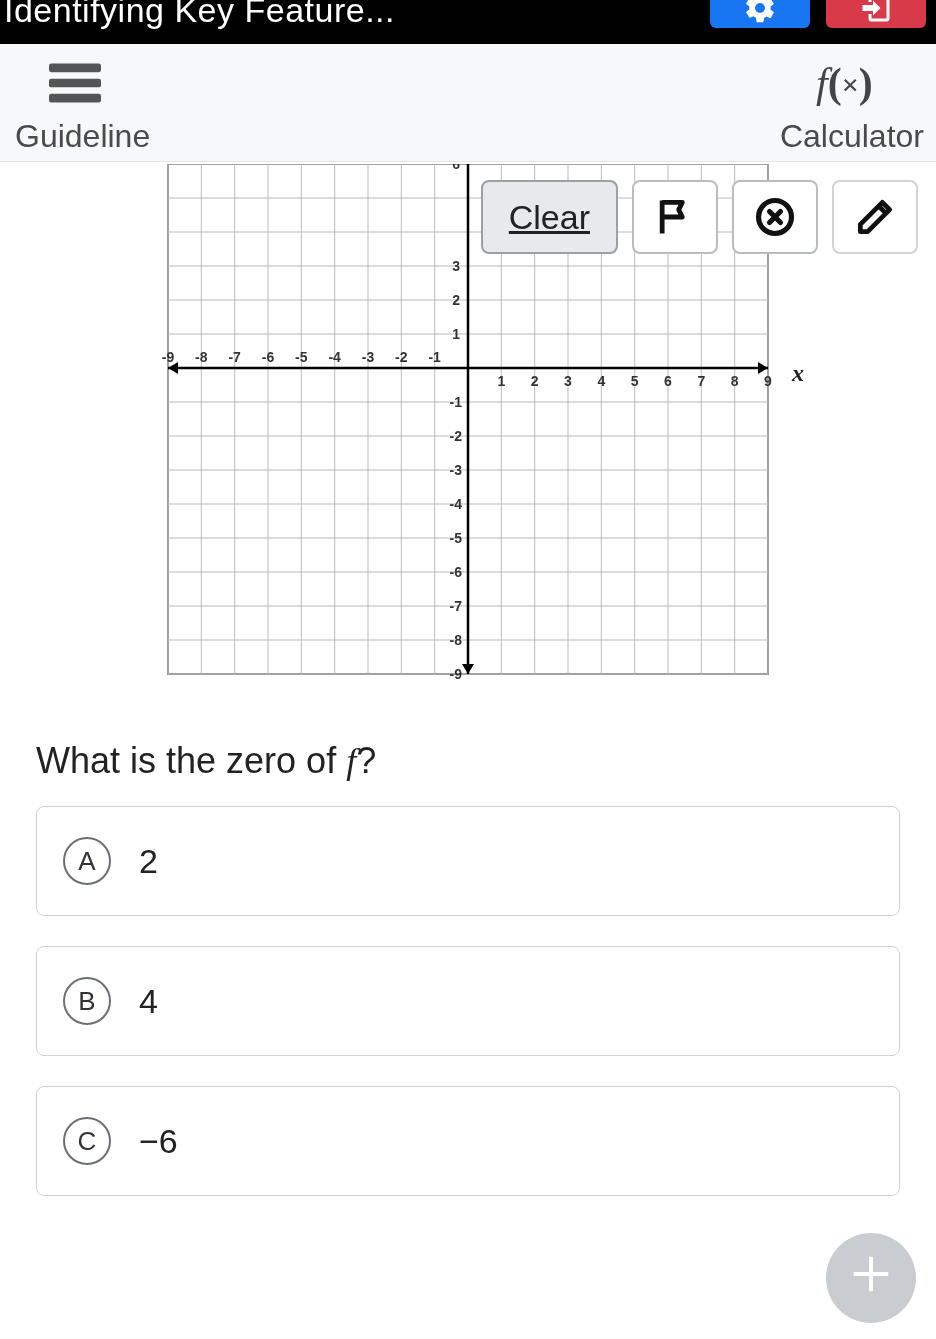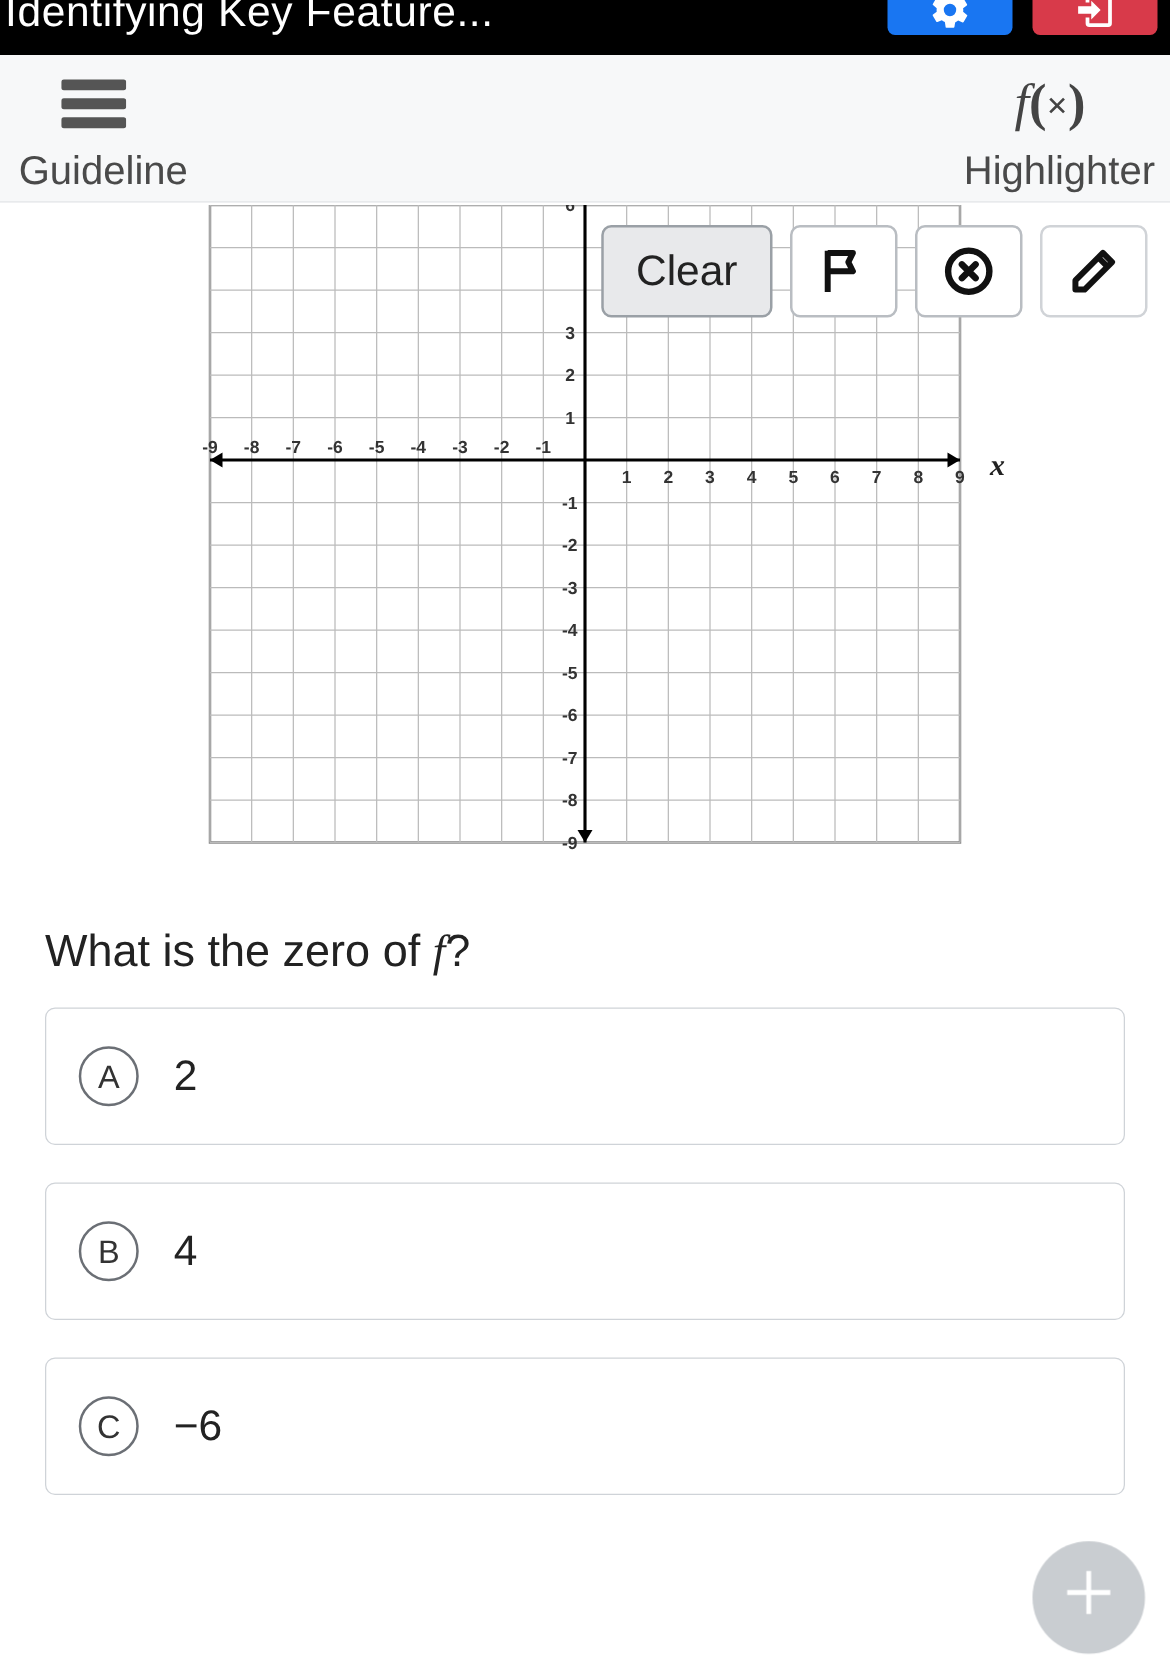--- a/index.html
+++ b/index.html
@@ -15,21 +15,21 @@
   .toolrow { display: flex; align-items: flex-end; justify-content: space-between; padding: 10px 12px 6px 0; background: #f7f8f9; border-bottom: 1px solid #e3e5e8; }
   .tool { display: flex; flex-direction: column; align-items: center; gap: 6px; color: #555; font-size: 32px; cursor: pointer; }
   .tool .icon-wrap { height: 58px; display: flex; align-items: center; justify-content: center; }
   .tool svg { fill: #555; }
   .tool-label { color: #4a4a4a; margin-left: 15px; }
   .fx { font-family: Georgia, 'Times New Roman', serif; font-style: italic; font-size: 42px; color: #444; }
   .fx .paren { font-style: normal; font-weight: 600; }
   .fx .x { font-weight: 600; font-style: normal; font-size: 30px; position: relative; top: -2px; }
   
   .actionrow { display: flex; justify-content: flex-end; gap: 14px; padding: 18px 18px 0 0; position: relative; z-index: 3; }
-  .abtn { height: 74px; border: 2px solid #b9bdc2; border-radius: 8px; background: #fff; display: flex; align-items: center; justify-content: center; font-size: 34px; color: #222; cursor: pointer; }
+  .abtn { height: 74px; border: 2px solid #b9bdc2; border-radius: 8px; background: #fff; display: flex; align-items: center; justify-content: center; font-size: 34px; color: #222; cursor: pointer; text-decoration: underline; }
   .abtn.clear { background: #e8e9eb; border-color: #9aa0a6; padding: 0 26px; }
   .abtn.square { width: 86px; }
   .abtn.edit { border-color: #d0d3d7; }
   
   .graphwrap { position: relative; margin-top: -90px; padding: 0 0 20px 0; display: flex; justify-content: center; }
   .graph { position: relative; width: 620px; height: 520px; }
   .axis-label-x { position: absolute; right: -26px; top: 196px; font-weight: 700; font-style: italic; font-size: 24px; font-family: Georgia, serif; }
   
   .question { font-size: 36px; padding: 36px 28px 24px 36px; color: #222; }
   .question .fvar { font-style: italic; font-family: Georgia, serif; }
@@ -69,21 +69,21 @@
           <rect y="7" width="24" height="4" rx="1"></rect>
           <rect y="14" width="24" height="4" rx="1"></rect>
         </svg>
     </div>
     <div class="tool-label">Guideline</div>
   </div>
   <div class="tool">
     <div class="icon-wrap">
       <span class="fx">f<span class="paren">(</span><span class="x">×</span><span class="paren">)</span></span>
     </div>
-    <div class="tool-label">Highlighter</div>
+    <div class="tool-label">Calculator</div>
   </div>
 </div>
 
 <div class="actionrow">
   <div class="abtn clear">Clear</div>
   <div class="abtn square">
     <svg width="44" height="44" viewBox="0 0 24 24">
         <path fill="none" stroke="#111" stroke-width="2.6" stroke-linejoin="round" d="M5 3v18M5 4h11l-2 4 2 4H5"></path>
       </svg>
   </div>

